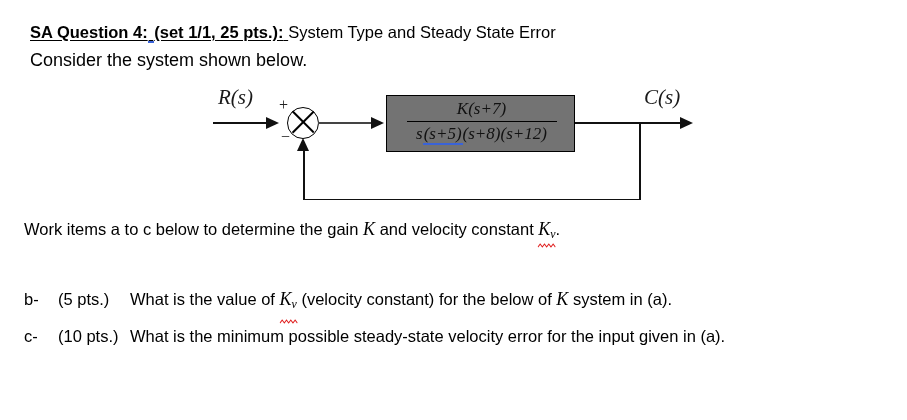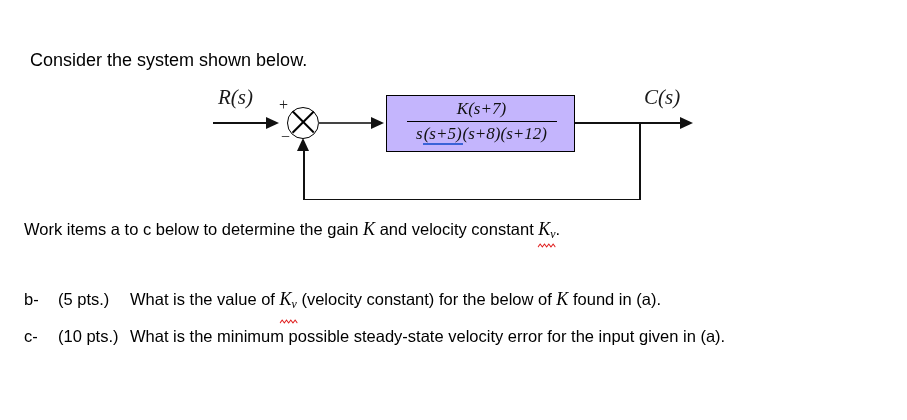--- a/index.html
+++ b/index.html
@@ -79,21 +79,21 @@
 
   
   #tf-box {
     position: absolute;
     left: 386px;
     top: 15px;
     width: 189px;
     height: 57px;
     border: 1px solid #000000;
     box-sizing: border-box;
-    background: #c4b5fd;
+    background: #737373;
   }
   #tf-frac {
     position: absolute;
     left: 0;
     top: 3px;
     width: 189px;
     text-align: center;
     font-family: "Liberation Serif", serif;
     font-size: 17px;
     color: #111111;
@@ -225,20 +225,23 @@
   .qpts {
     display: inline-block;
     width: 72px;
   }
 </style>
 </head>
 <body>
 
 <div id="page">
 
+  <div class="heading-line">
+    <span class="hd-bold">SA Question 4:</span><span class="hd-bold grammar-blue">&nbsp;</span><span class="hd-bold">(set 1/1, 25 pts.):</span><span class="hd-bold">&nbsp;</span><span class="hd-normal">System Type and Steady State Error</span>
+  </div>
 
   <div class="subtitle-line">Consider the system shown below.</div>
 
   <div id="diagram">
 
     <div class="dg-label" id="label-rs">R(s)</div>
     <div class="dg-label" id="label-cs">C(s)</div>
 
     <div class="sign" id="sign-plus">+</div>
     <div class="sign" id="sign-minus">−</div>
@@ -273,21 +276,21 @@
           <path d="M0 4 L3 1 L6 4 L9 1 L12 4 L15 1 L18 4 L21 1 L24 4" fill="none" stroke="#e02020" stroke-width="1.1"></path>
         </svg></span><span>.</span>
   </div>
 
   <div id="qlist">
 
 
     <div class="qrow">
       <span class="qmark">b-</span><span class="qpts">(5 pts.)</span><span>What is the value of </span><span class="squiggle"><span class="var-it">K</span><span class="var-it sub">v</span><svg viewBox="0 0 24 6" preserveAspectRatio="none">
             <path d="M0 4 L3 1 L6 4 L9 1 L12 4 L15 1 L18 4 L21 1 L24 4" fill="none" stroke="#e02020" stroke-width="1.1"></path>
-          </svg></span><span> (velocity constant) for the below of </span><span class="var-it">K</span><span> found in (a).</span>
+          </svg></span><span> (velocity constant) for the below of </span><span class="var-it">K</span><span> system in (a).</span>
     </div>
 
     <div class="qrow">
       <span class="qmark">c-</span><span class="qpts">(10 pts.)</span><span>What is the minimum possible steady-state velocity error for the input given in (a).</span>
     </div>
 
   </div>
 
 </div>
 

